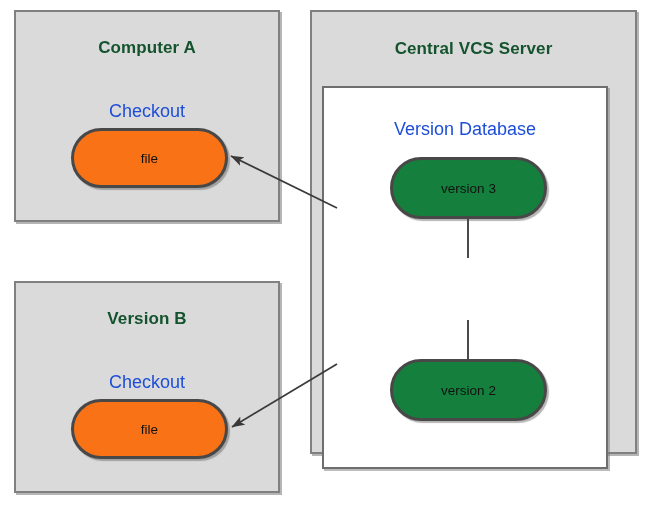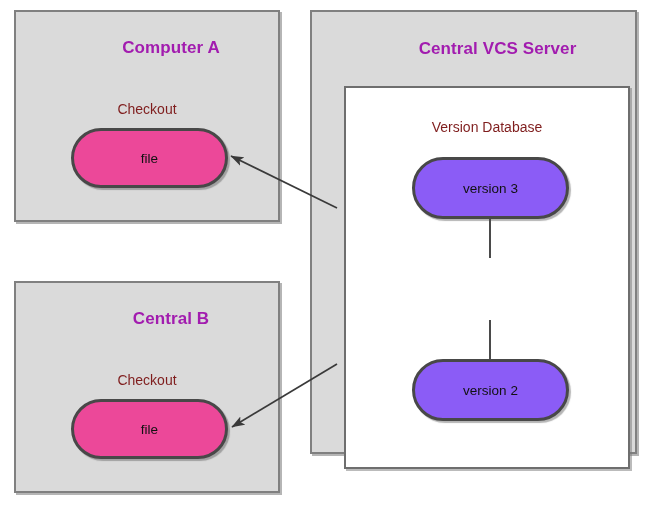--- a/index.html
+++ b/index.html
@@ -41,51 +41,50 @@
   }
 
   
   .panel-title {
     position: absolute;
     width: 100%;
     left: 0;
     text-align: center;
     font-size: 17px;
     font-weight: bold;
-    color: #a21caf;
+    color: #14532d;
     letter-spacing: 0.1px;
-    padding-left: 24px;
   }
   .caption {
     position: absolute;
     width: 100%;
     left: 0;
     text-align: center;
-    font-size: 14px;
+    font-size: 18px;
     font-weight: normal;
-    color: #7f1d1d;
+    color: #1d4ed8;
   }
 
   
   .pill {
     position: absolute;
     box-sizing: border-box;
     border: 3px solid #484848;
     display: flex;
     align-items: center;
     justify-content: center;
     font-size: 13.5px;
     color: #111111;
     box-shadow: 2px 2px 1px 0 rgba(90,90,90,0.45);
   }
   .pill-file {
-    background: #ec4899;
+    background: #f97316;
   }
   .pill-version {
-    background: #8b5cf6;
+    background: #15803d;
   }
 
   
   .connector {
     position: absolute;
     background: #4a4a4a;
     width: 2px;
   }
 
   
@@ -105,31 +104,31 @@
 
   <div class="panel panel-shadow" style="left:14px; top:10px; width:266px; height:212px;">
     <div class="panel-title" style="top:26px;">Computer A</div>
     <div class="caption" style="top:89px;">Checkout</div>
     <div class="pill pill-file" style="left:55px; top:116px; width:157px; height:60px; border-radius:30px;">
       <span>file</span>
     </div>
   </div>
 
   <div class="panel panel-shadow" style="left:14px; top:281px; width:266px; height:212px;">
-    <div class="panel-title" style="top:26px;">Central B</div>
+    <div class="panel-title" style="top:26px;">Version B</div>
     <div class="caption" style="top:89px;">Checkout</div>
     <div class="pill pill-file" style="left:55px; top:116px; width:157px; height:60px; border-radius:30px;">
       <span>file</span>
     </div>
   </div>
 
   <div class="panel panel-shadow" style="left:310px; top:10px; width:327px; height:444px;">
     <div class="panel-title" style="top:27px;">Central VCS Server</div>
 
-    <div class="inner-panel" style="left:32px; top:74px; width:286px; height:383px;">
+    <div class="inner-panel" style="left:10px; top:74px; width:286px; height:383px;">
       <div class="caption" style="top:31px;">Version Database</div>
 
       <div class="pill pill-version" style="left:66px; top:69px; width:157px; height:62px; border-radius:31px;">
         <span>version 3</span>
       </div>
 
       <div class="connector" style="left:143px; top:131px; height:39px;"></div>
 
 
       <div class="connector" style="left:143px; top:232px; height:39px;"></div>

